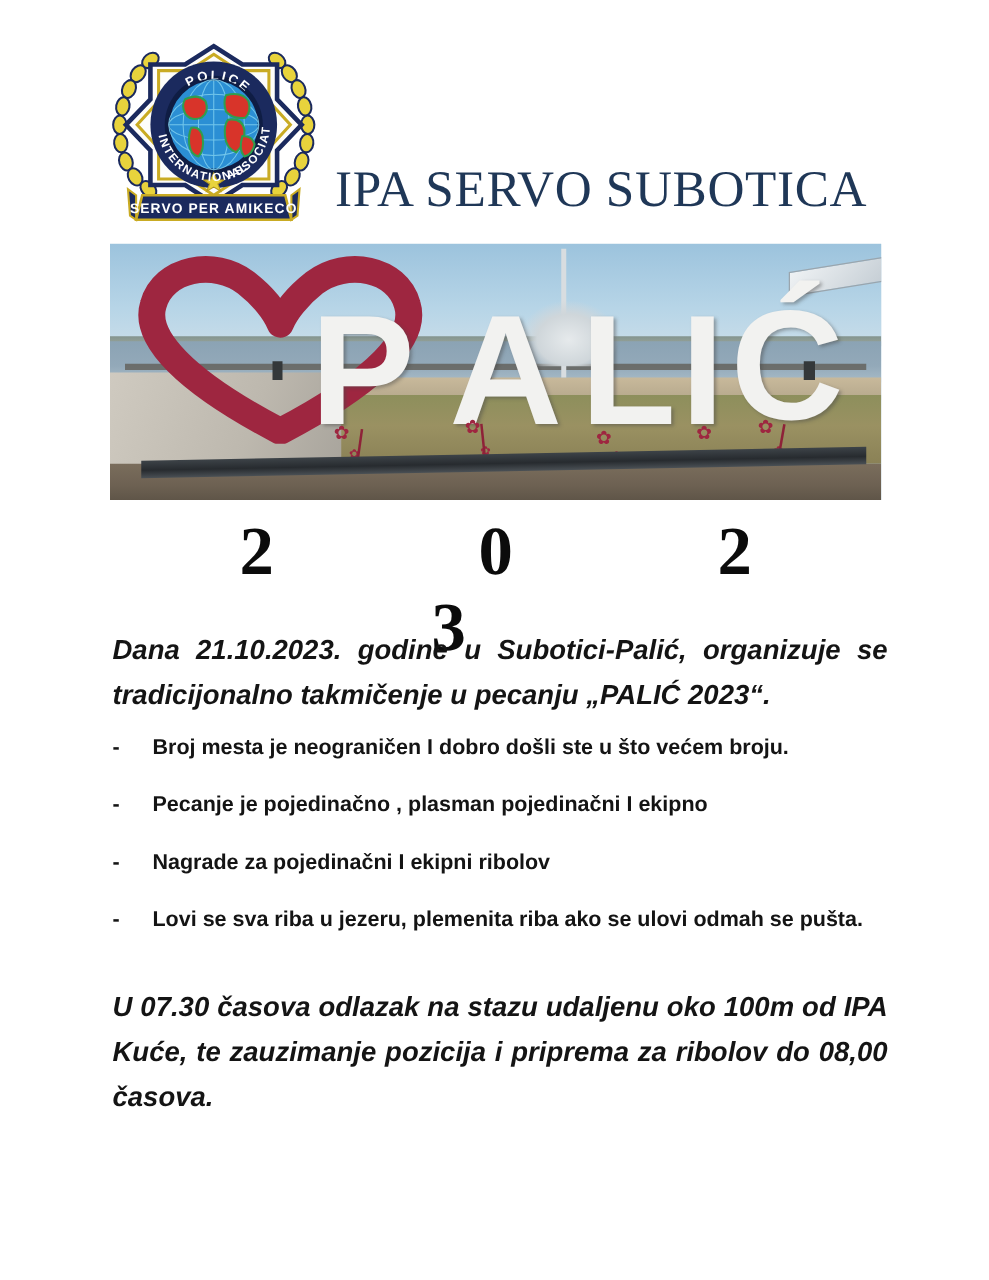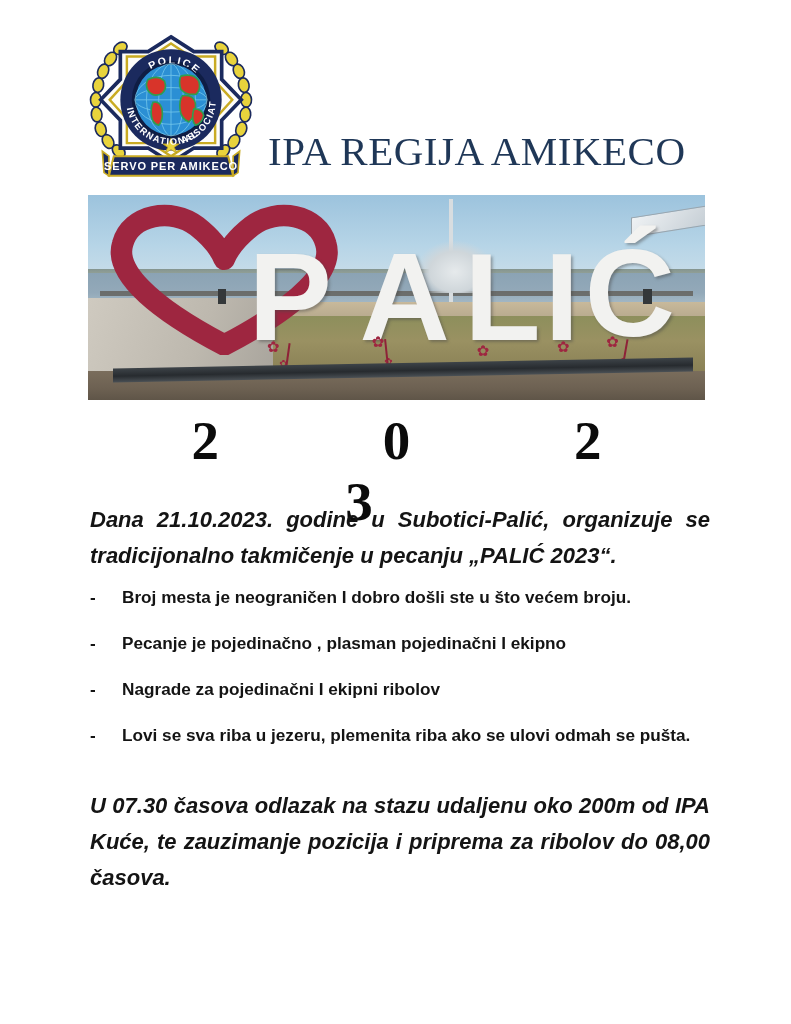--- a/index.html
+++ b/index.html
@@ -284,21 +284,21 @@
 
         <g>
           <path d="M30 152 L170 152 L176 176 L24 176 Z" fill="#1b2a5e" stroke="#c9ab23" stroke-width="2.5"></path>
           <path d="M24 152 L16 146 L18 172 L24 176 Z" fill="#1b2a5e" stroke="#c9ab23" stroke-width="2"></path>
           <path d="M176 152 L184 146 L182 172 L176 176 Z" fill="#1b2a5e" stroke="#c9ab23" stroke-width="2"></path>
           <text x="100" y="169" text-anchor="middle" font-family="Liberation Sans, sans-serif" font-size="13.5" font-weight="bold" fill="#ffffff" letter-spacing="1.1">SERVO PER AMIKECO</text>
         </g>
       </svg>
     </div>
 
-    <div class="org-title">IPA  REGIJA AMIKECO</div>
+    <div class="org-title">IPA  SERVO SUBOTICA</div>
   </div>
 
   <div class="photo">
     <div class="ph-sky"></div>
     <div class="ph-farshore"></div>
     <div class="ph-lake"></div>
     <div class="ph-walk"></div>
     <div class="ph-grass"></div>
     <div class="ph-road"></div>
     <div class="ph-dirt"></div>
@@ -364,17 +364,17 @@
         <span class="dash">-</span>
         <span class="btext">Nagrade za pojedinačni I ekipni ribolov</span>
       </li>
       <li>
         <span class="dash">-</span>
         <span class="btext">Lovi se sva riba u jezeru, plemenita riba ako se ulovi odmah se pušta.</span>
       </li>
     </ul>
 
     <div class="program">
-      <p class="para">U 07.30 časova odlazak na stazu udaljenu oko 200m od IPA Kuće, te zauzimanje pozicija i priprema za ribolov do 08,00 časova.</p>
+      <p class="para">U 07.30 časova odlazak na stazu udaljenu oko 100m od IPA Kuće, te zauzimanje pozicija i priprema za ribolov do 08,00 časova.</p>
     </div>
   </div>
 
 </div>
 
 </body></html>

